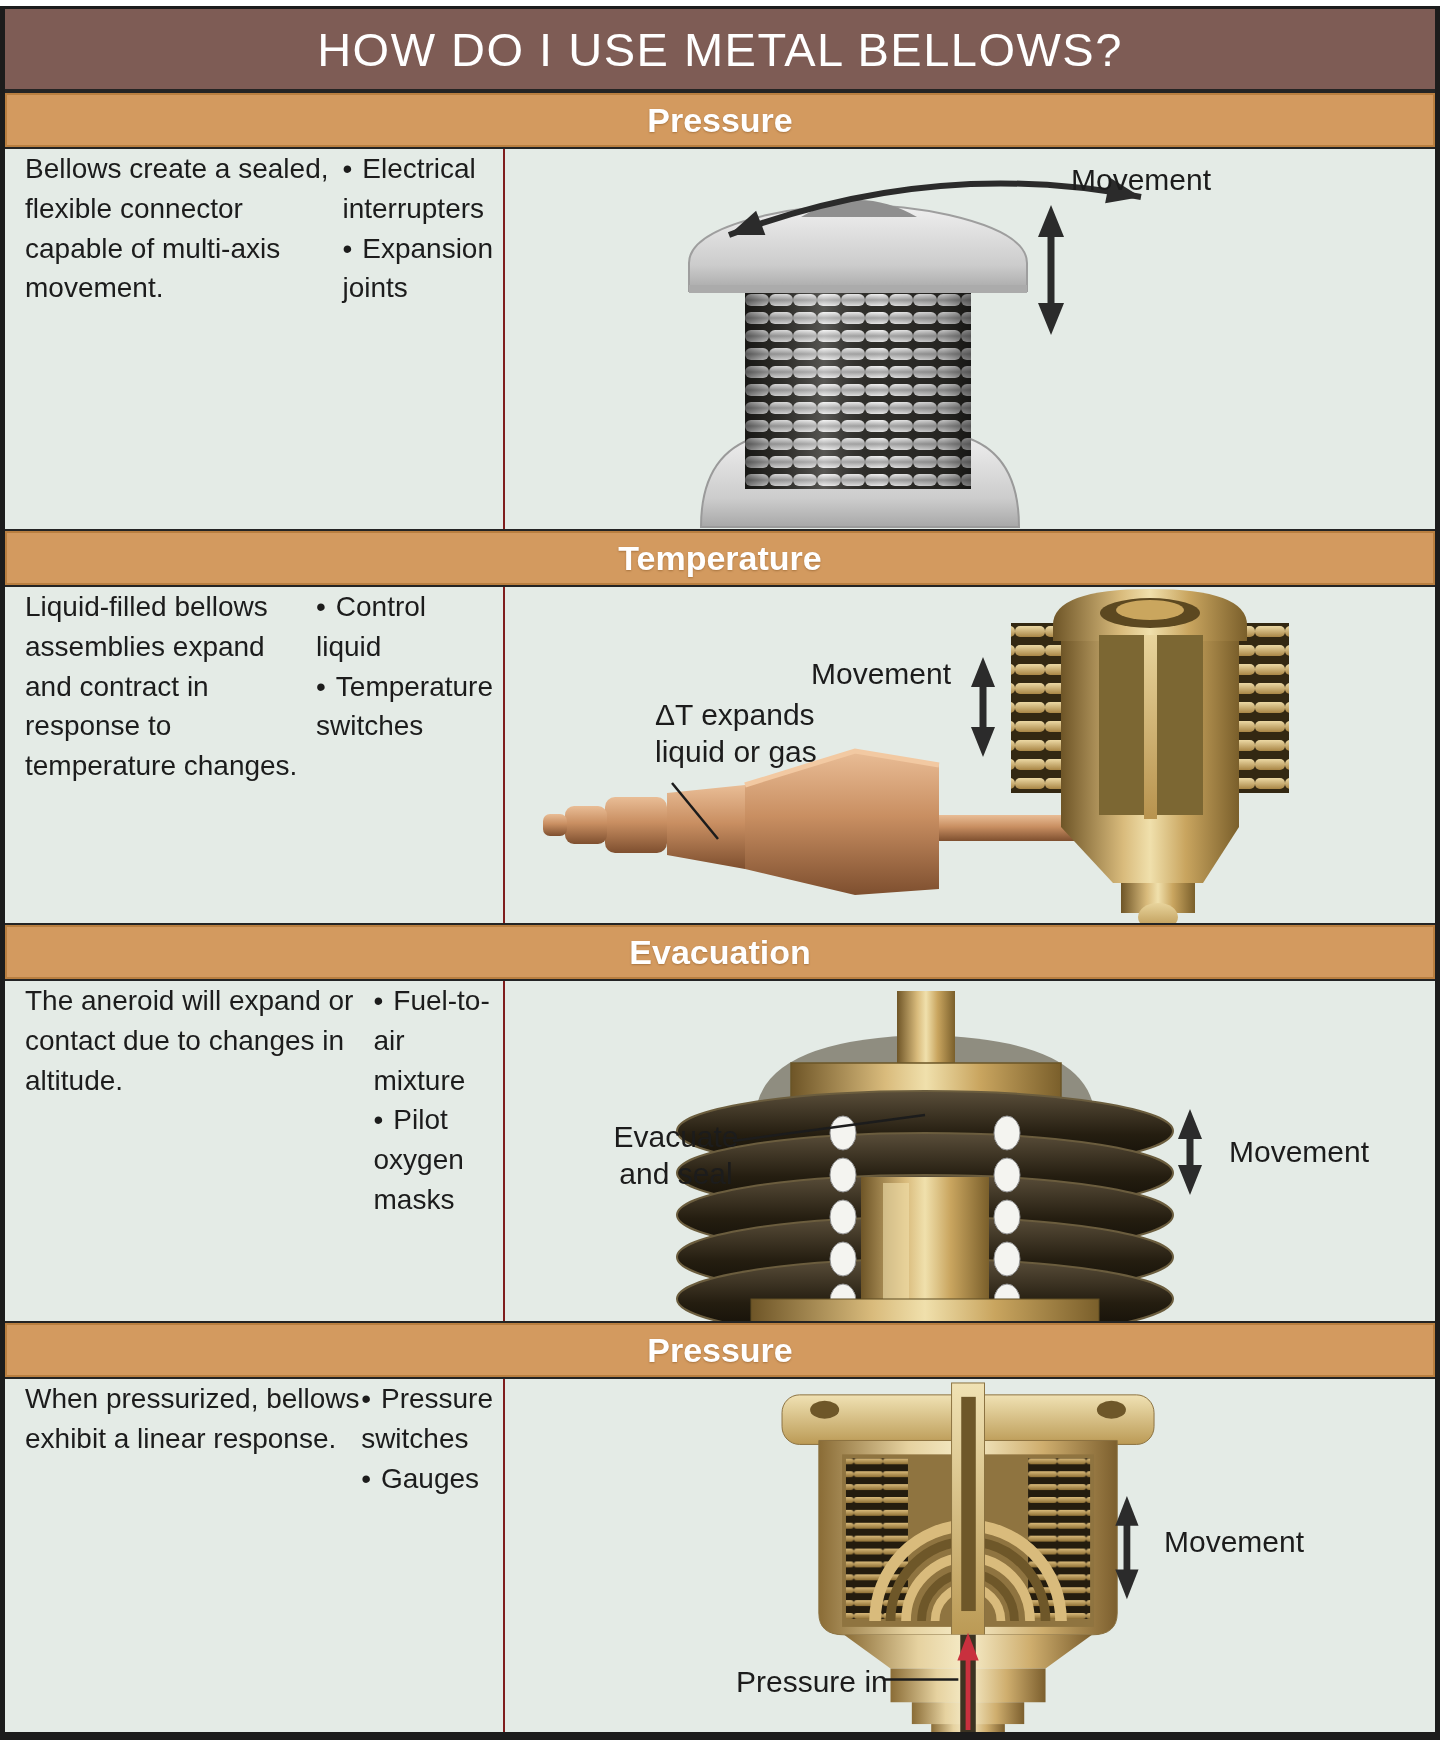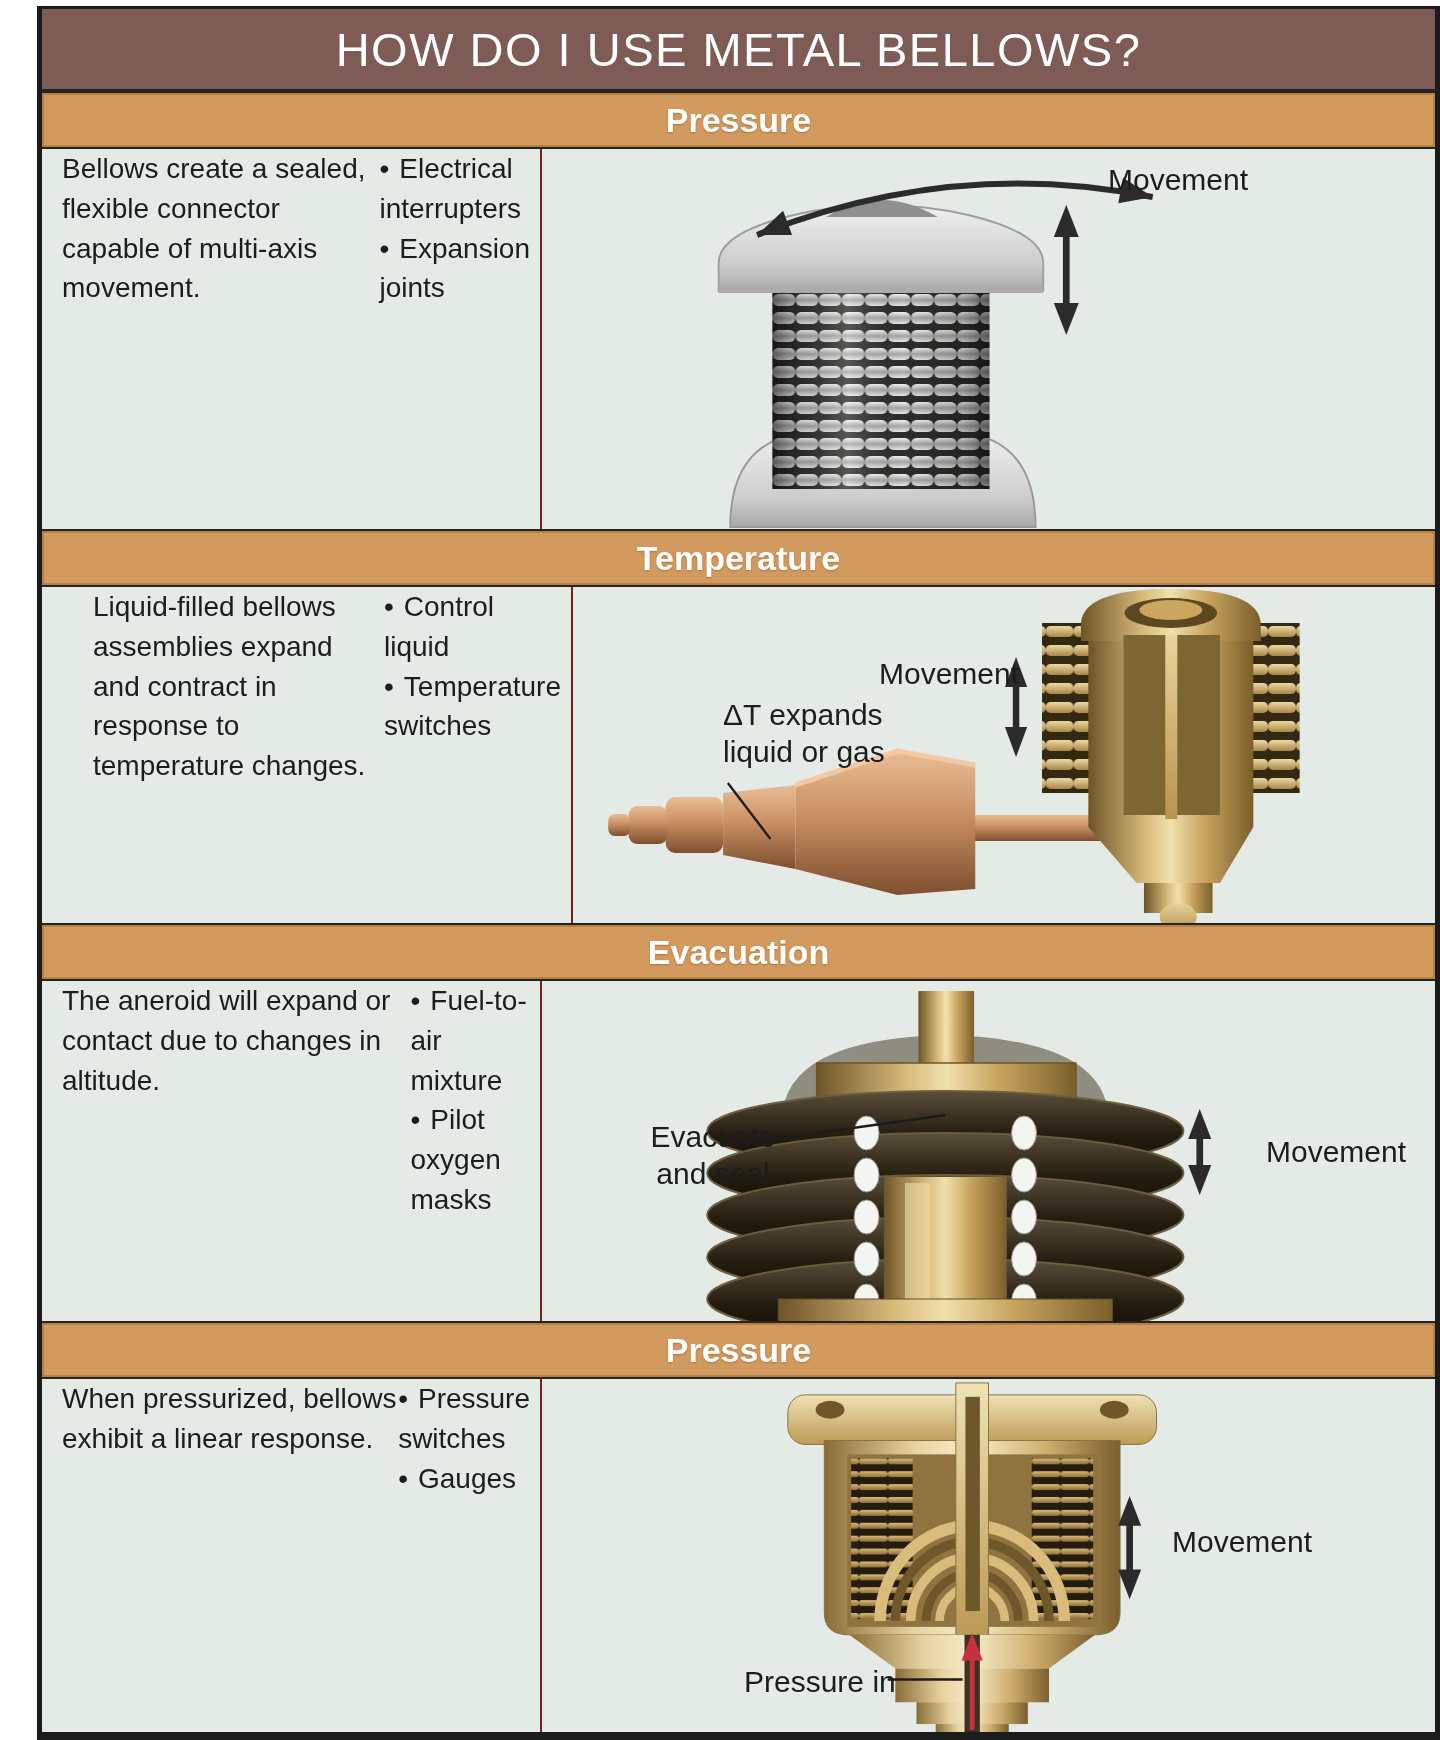--- a/index.html
+++ b/index.html
@@ -1,26 +1,26 @@
 <!DOCTYPE html>
 <html><head>
 <meta charset="utf-8">
 <style>
   html,body{margin:0;padding:0;background:#ffffff;}
   body{width:1440px;height:1740px;position:relative;font-family:"Liberation Sans",sans-serif;-webkit-font-smoothing:antialiased;}
-  .frame{position:absolute;top:6px;left:0;right:0;bottom:0;border:3px solid #1c1c1c;border-left-width:5px;border-right-width:5px;border-bottom-width:8px;display:flex;flex-direction:column;background:#be185d;margin-left:37px;}
+  .frame{position:absolute;top:6px;left:0;right:0;bottom:0;border:3px solid #1c1c1c;border-left-width:5px;border-right-width:5px;border-bottom-width:8px;display:flex;flex-direction:column;background:#be185d;}
   .title-bar{height:80px;flex:0 0 80px;background:#7e5c55;border-bottom:2px solid #242424;display:flex;align-items:center;justify-content:center;}
   .title-bar span{color:#ffffff;font-size:47px;letter-spacing:1.5px;font-weight:400;}
   .bar{height:54px;flex:0 0 54px;background:#d39a5f;border-top:2px solid #242424;border-bottom:2px solid #242424;box-shadow:inset 0 0 0 2px #b97f40;display:flex;align-items:center;justify-content:center;}
   .bar span{color:#ffffff;font-size:34px;font-weight:700;text-shadow:0 1px 2px rgba(90,50,10,.35);}
   .row{display:flex;flex-direction:row;background:#e4ebe6;}
   .row-sealing{height:380px;flex:0 0 380px;}
-  .row-temp{height:336px;flex:0 0 336px;padding-left:31px;}
+  .row-temp{height:336px;flex:0 0 336px;}
   .row-evac{height:340px;flex:0 0 340px;}
-  .row-pressure{flex:1 1 auto;}
+  .row-pressure{flex:1 1 auto;gap:29px;}
   .tcol{width:500px;flex:0 0 500px;border-right:2px solid #7f1d1d;box-sizing:border-box;display:flex;flex-direction:row;justify-content:center;padding:0 10px 0 20px;}
   .desc{margin:0;font-size:28px;line-height:1.42;color:#1c1c1c;}
   ul.blist{margin:0;padding:0;list-style:none;font-size:28px;line-height:1.42;color:#1c1c1c;}
   ul.blist li{margin:0;}
   .blt{margin-right:10px;}
   .fcol{flex:1 1 auto;position:relative;overflow:hidden;}
   .fcol svg{position:absolute;left:0;top:0;width:100%;height:100%;}
   .fig-label{position:absolute;font-size:30px;color:#1c1c1c;white-space:nowrap;}
   .fig-label.wrap{white-space:normal;line-height:1.22;}
   .fig-label.ctr{text-align:center;}

